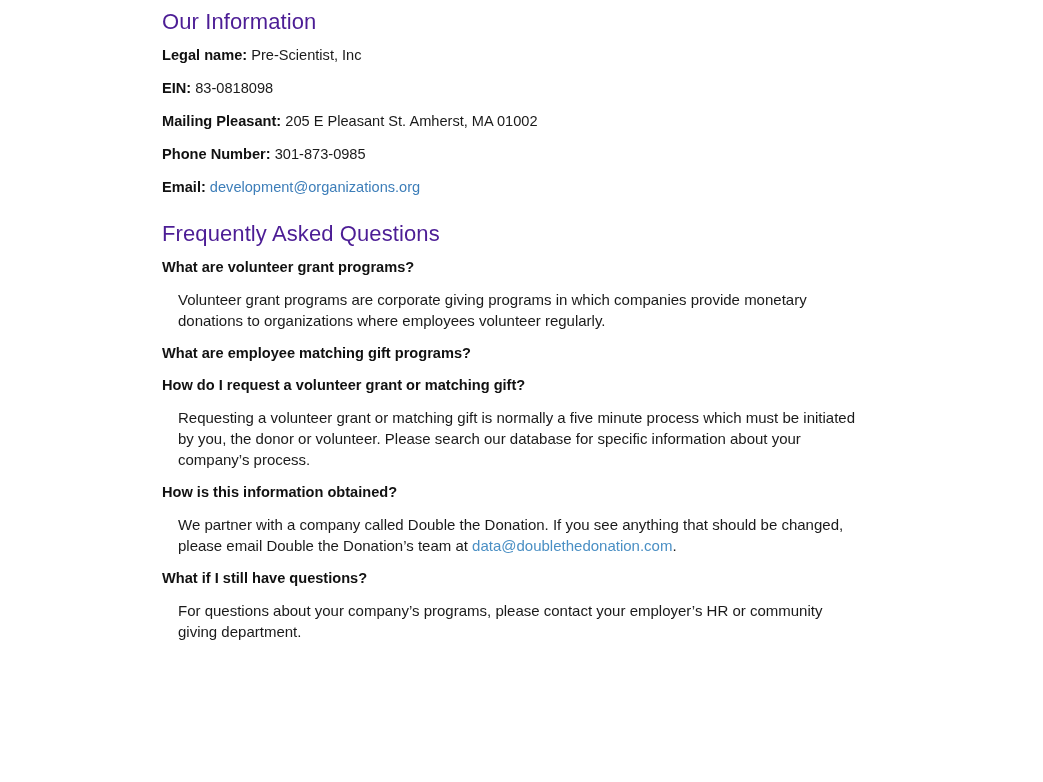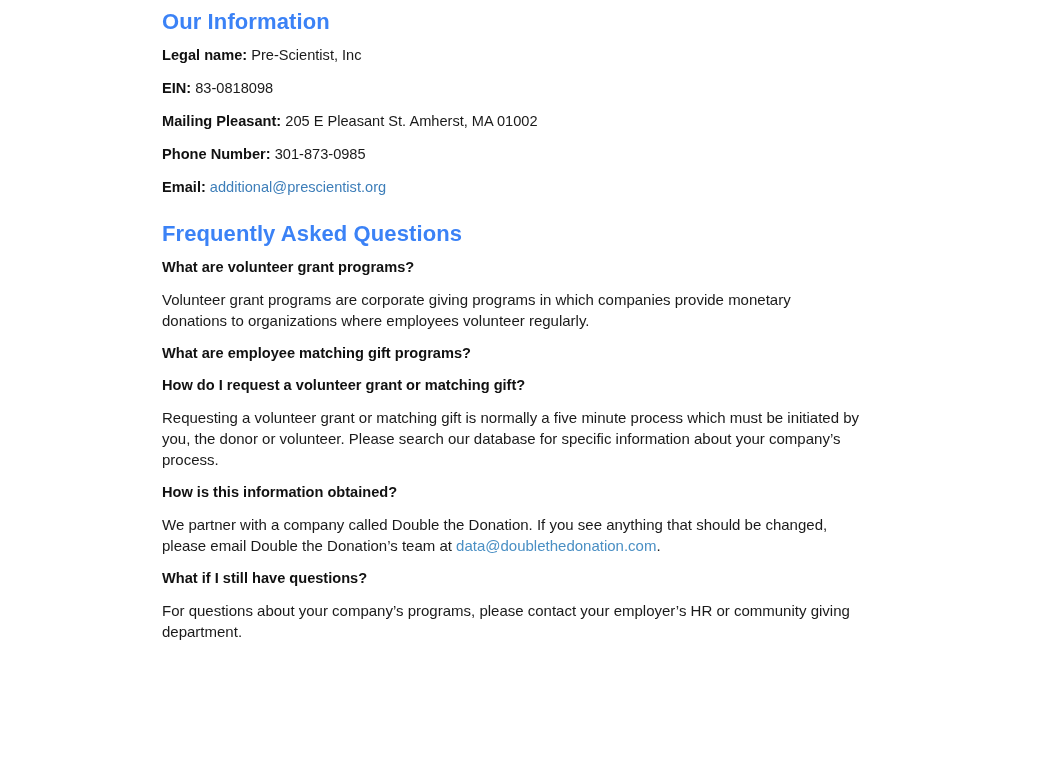--- a/index.html
+++ b/index.html
@@ -27,22 +27,22 @@
     position: absolute;
     left: 162px;
     top: 0;
     width: 697px;
   }
 
   
   .section-heading {
     font-size: 22px;
     line-height: 26px;
-    font-weight: 700;
-    color: #3b82f6;
+    font-weight: 400;
+    color: #4c1d95;
     margin: 0;
     padding: 0;
     letter-spacing: 0.1px;
   }
 
   .sec-our-info {
     padding-top: 9px;
     padding-bottom: 10px;
   }
 
@@ -90,21 +90,21 @@
   }
   .faq-answers {
     margin: 0;
     padding: 0;
     list-style: none;
   }
   .faq-para {
     font-size: 15px;
     line-height: 21px;
     color: #1a1a1a;
-    margin: 0 0 12px 0;
+    margin: 0 0 12px 16px;
   }
   .faq-item + .faq-item .faq-question {
     margin-top: 9px;
   }
 
   
   a, .link {
     color: #3d7eb9;
     text-decoration: none;
     cursor: pointer;
@@ -122,21 +122,21 @@
 <div class="page">
   <div class="content">
 
     <h2 class="section-heading sec-our-info">Our Information</h2>
 
     <ul class="info-list" id="info-list">
         <li class="info-row"><span class="info-label">Legal name:</span> <span class="info-value">Pre-Scientist, Inc</span></li>
         <li class="info-row"><span class="info-label">EIN:</span> <span class="info-value">83-0818098</span></li>
         <li class="info-row"><span class="info-label">Mailing Pleasant:</span> <span class="info-value">205 E Pleasant St. Amherst, MA 01002</span></li>
         <li class="info-row"><span class="info-label">Phone Number:</span> <span class="info-value">301-873-0985</span></li>
-        <li class="info-row"><span class="info-label">Email:</span> <a class="link-email" href="#">additional@prescientist.org</a></li>
+        <li class="info-row"><span class="info-label">Email:</span> <a class="link-email" href="#">development@organizations.org</a></li>
       </ul>
 
     <h2 class="section-heading sec-faq">Frequently Asked Questions</h2>
 
     <ul class="faq-list" id="faq-list">
         <li class="faq-item">
           <div class="faq-question">What are volunteer grant programs?</div>
           <div class="faq-answers">
             <p class="faq-para"><span>Volunteer grant programs are corporate giving programs in which companies provide monetary donations to organizations where employees volunteer regularly.</span></p>
           </div>

